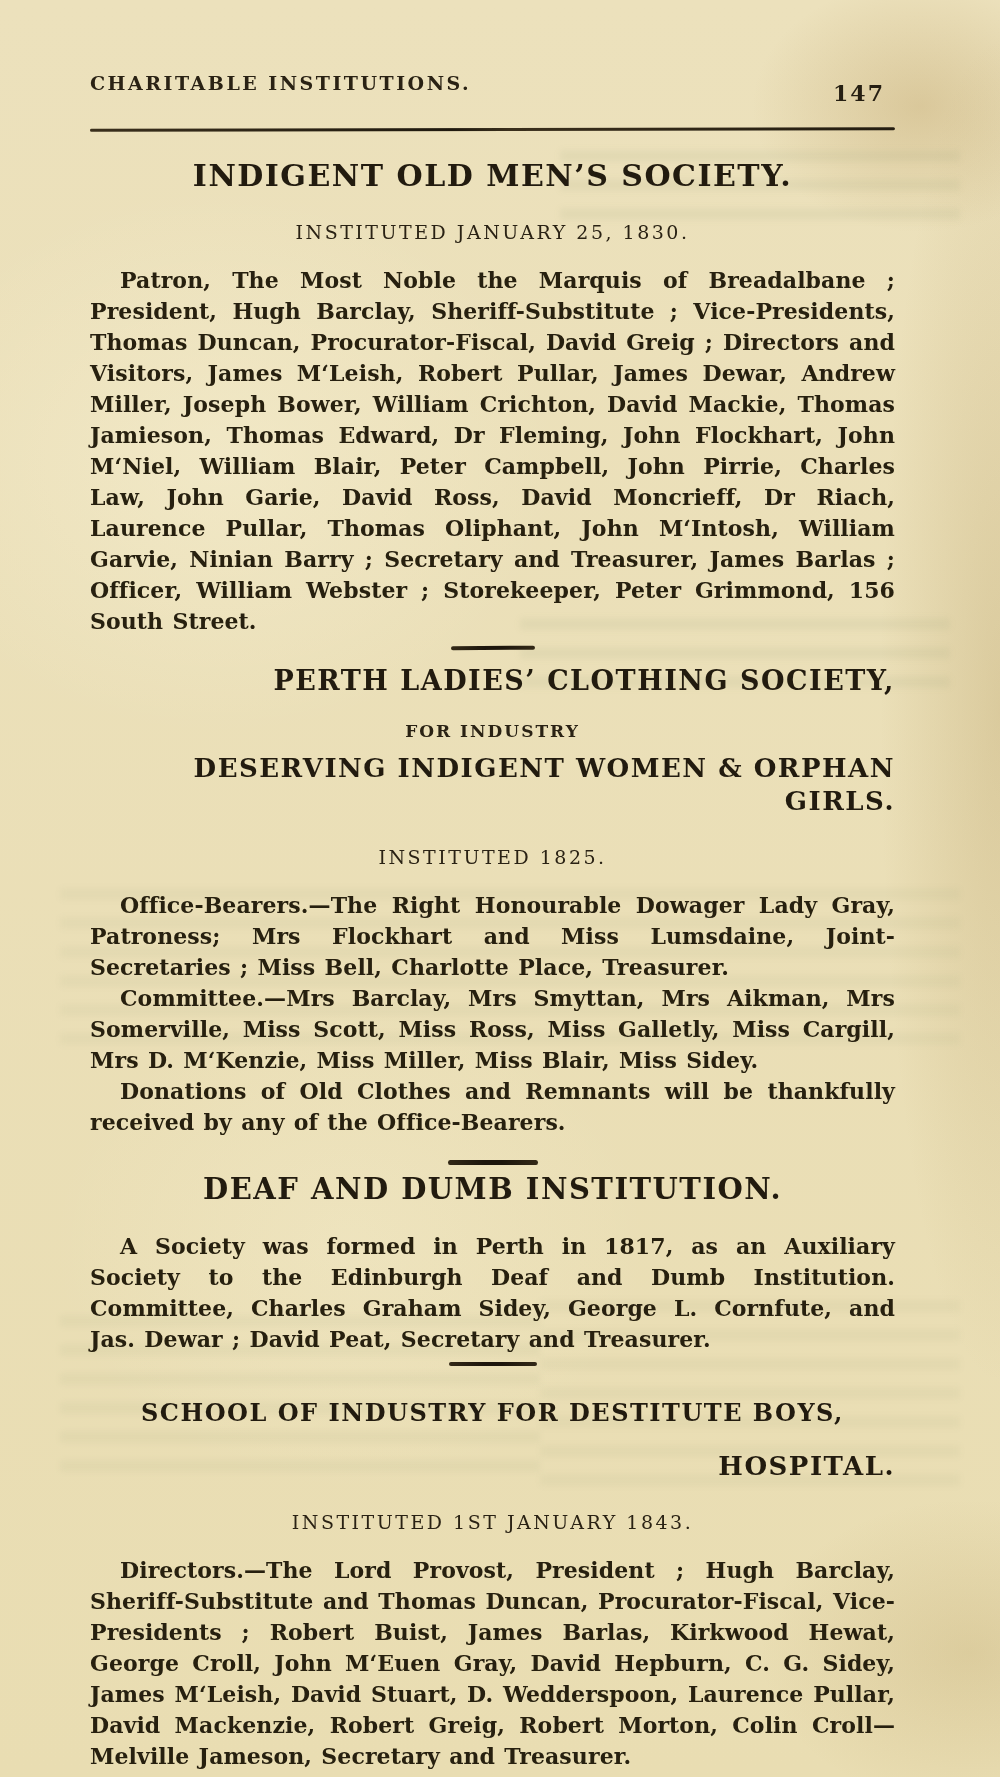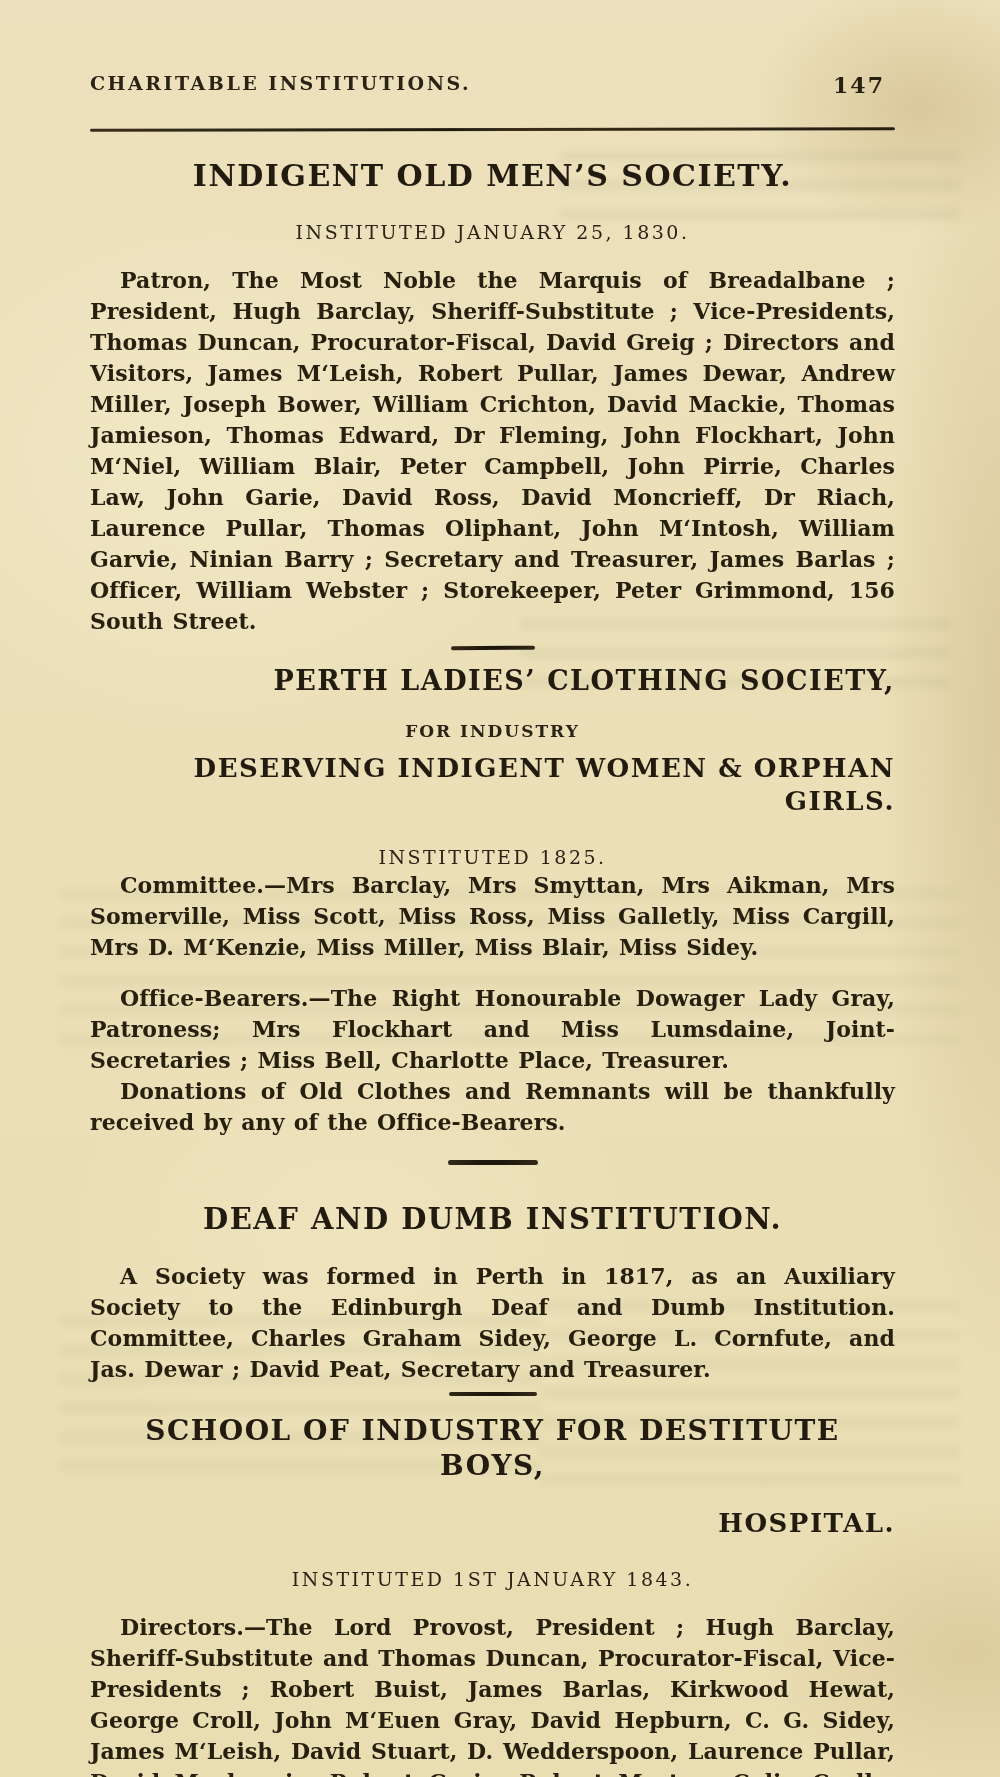--- a/index.html
+++ b/index.html
@@ -40,21 +40,21 @@
     padding:72px 105px 0 90px; 
   }
   .page-header { position:relative; height:26px; }
   .running-header {
     text-align:left;
     font-size:19px; font-weight:bold;
     letter-spacing:2.5px;
     color:#2a2214;
   }
   .page-number {
-    position:absolute; right:10px; top:0;
+    position:absolute; right:10px; top:8px;
     font-size:22px; font-weight:bold;
     letter-spacing:2px;
   }
   .header-rule {
     margin-top:30px; height:3px;
     background:linear-gradient(90deg,#3a2f1c 0%,#201a0f 45%,#3a2f1c 52%,#241d11 100%);
     transform:rotate(-0.12deg);
     border-radius:2px;
   }
 
@@ -98,23 +98,23 @@
 
   
   .s1-title      { margin-top:27px; }
   .s1-inst       { margin-top:24px; }
   .s1-para       { margin-top:20px; }
   .s2-title      { margin-top:14px;text-align:right; }
   .s2-for        { margin-top:9px;  }
   .s2-title2     { margin-top:10px; }
   .s2-inst       { margin-top:22px; }
   .s2-paras      { margin-top:20px; }
-  .s3-title      { margin-top:36px; font-size:29px; line-height:36px; }
+  .s3-title      { margin-top:6px; font-size:29px; line-height:36px; }
   .s3-para       { margin-top:14px; }
-  .s4-title      { margin-top:17px; font-size:28px; line-height:35px; }
+  .s4-title      { margin-top:29px; font-size:24px; line-height:35px; }
   .s4-title2     { margin-top:10px; }
   .s4-inst       { margin-top:26px; }
   .s4-paras      { margin-top:20px; }
 </style>
 </head>
 <body>
 
 <div class="page">
 
   <div class="ghost g1"></div>
@@ -138,22 +138,22 @@
       <p class="body-para s1-para">Patron, The Most Noble the Marquis of Breadalbane ; President, Hugh Barclay, Sheriff-Substitute ; Vice-Presidents, Thomas Duncan, Procurator-Fiscal, David Greig ; Directors and Visitors, James M‘Leish, Robert Pullar, James Dewar, Andrew Miller, Joseph Bower, William Crichton, David Mackie, Thomas Jamieson, Thomas Edward, Dr Fleming, John Flockhart, John M‘Niel, William Blair, Peter Campbell, John Pirrie, Charles Law, John Garie, David Ross, David Moncrieff, Dr Riach, Laurence Pullar, Thomas Oliphant, John M‘Intosh, William Garvie, Ninian Barry ; Secretary and Treasurer, James Barlas ; Officer, William Webster ; Storekeeper, Peter Grimmond, 156 South Street.</p>
     </section>
 
     <div class="divider d1"></div>
 
     <section>
       <h2 class="title t-lg s2-title">PERTH LADIES’ CLOTHING SOCIETY,</h2>
       <div class="for-clothing s2-for">FOR INDUSTRY</div>
       <h3 class="title2 t-md s2-title2">DESERVING INDIGENT WOMEN &amp; ORPHAN GIRLS.</h3>
       <div class="instituted s2-inst">INSTITUTED 1825.</div>
+      <p class="body-para s2-paras">Office-Bearers.—The Right Honourable Dowager Lady Gray, Patroness; Mrs Flockhart and Miss Lumsdaine, Joint-Secretaries ; Miss Bell, Charlotte Place, Treasurer.</p>
       <p class="body-para">Committee.—Mrs Barclay, Mrs Smyttan, Mrs Aikman, Mrs Somerville, Miss Scott, Miss Ross, Miss Galletly, Miss Cargill, Mrs D. M‘Kenzie, Miss Miller, Miss Blair, Miss Sidey.</p>
-      <p class="body-para s2-paras">Office-Bearers.—The Right Honourable Dowager Lady Gray, Patroness; Mrs Flockhart and Miss Lumsdaine, Joint-Secretaries ; Miss Bell, Charlotte Place, Treasurer.</p>
       <p class="body-para">Donations of Old Clothes and Remnants will be thankfully received by any of the Office-Bearers.</p>
     </section>
 
     <div class="divider d2"></div>
 
     <section>
       <h2 class="title s3-title">DEAF AND DUMB INSTITUTION.</h2>
       <p class="body-para s3-para">A Society was formed in Perth in 1817, as an Auxiliary Society to the Edinburgh Deaf and Dumb Institution. Committee, Charles Graham Sidey, George L. Cornfute, and Jas. Dewar ; David Peat, Secretary and Treasurer.</p>
     </section>
 

